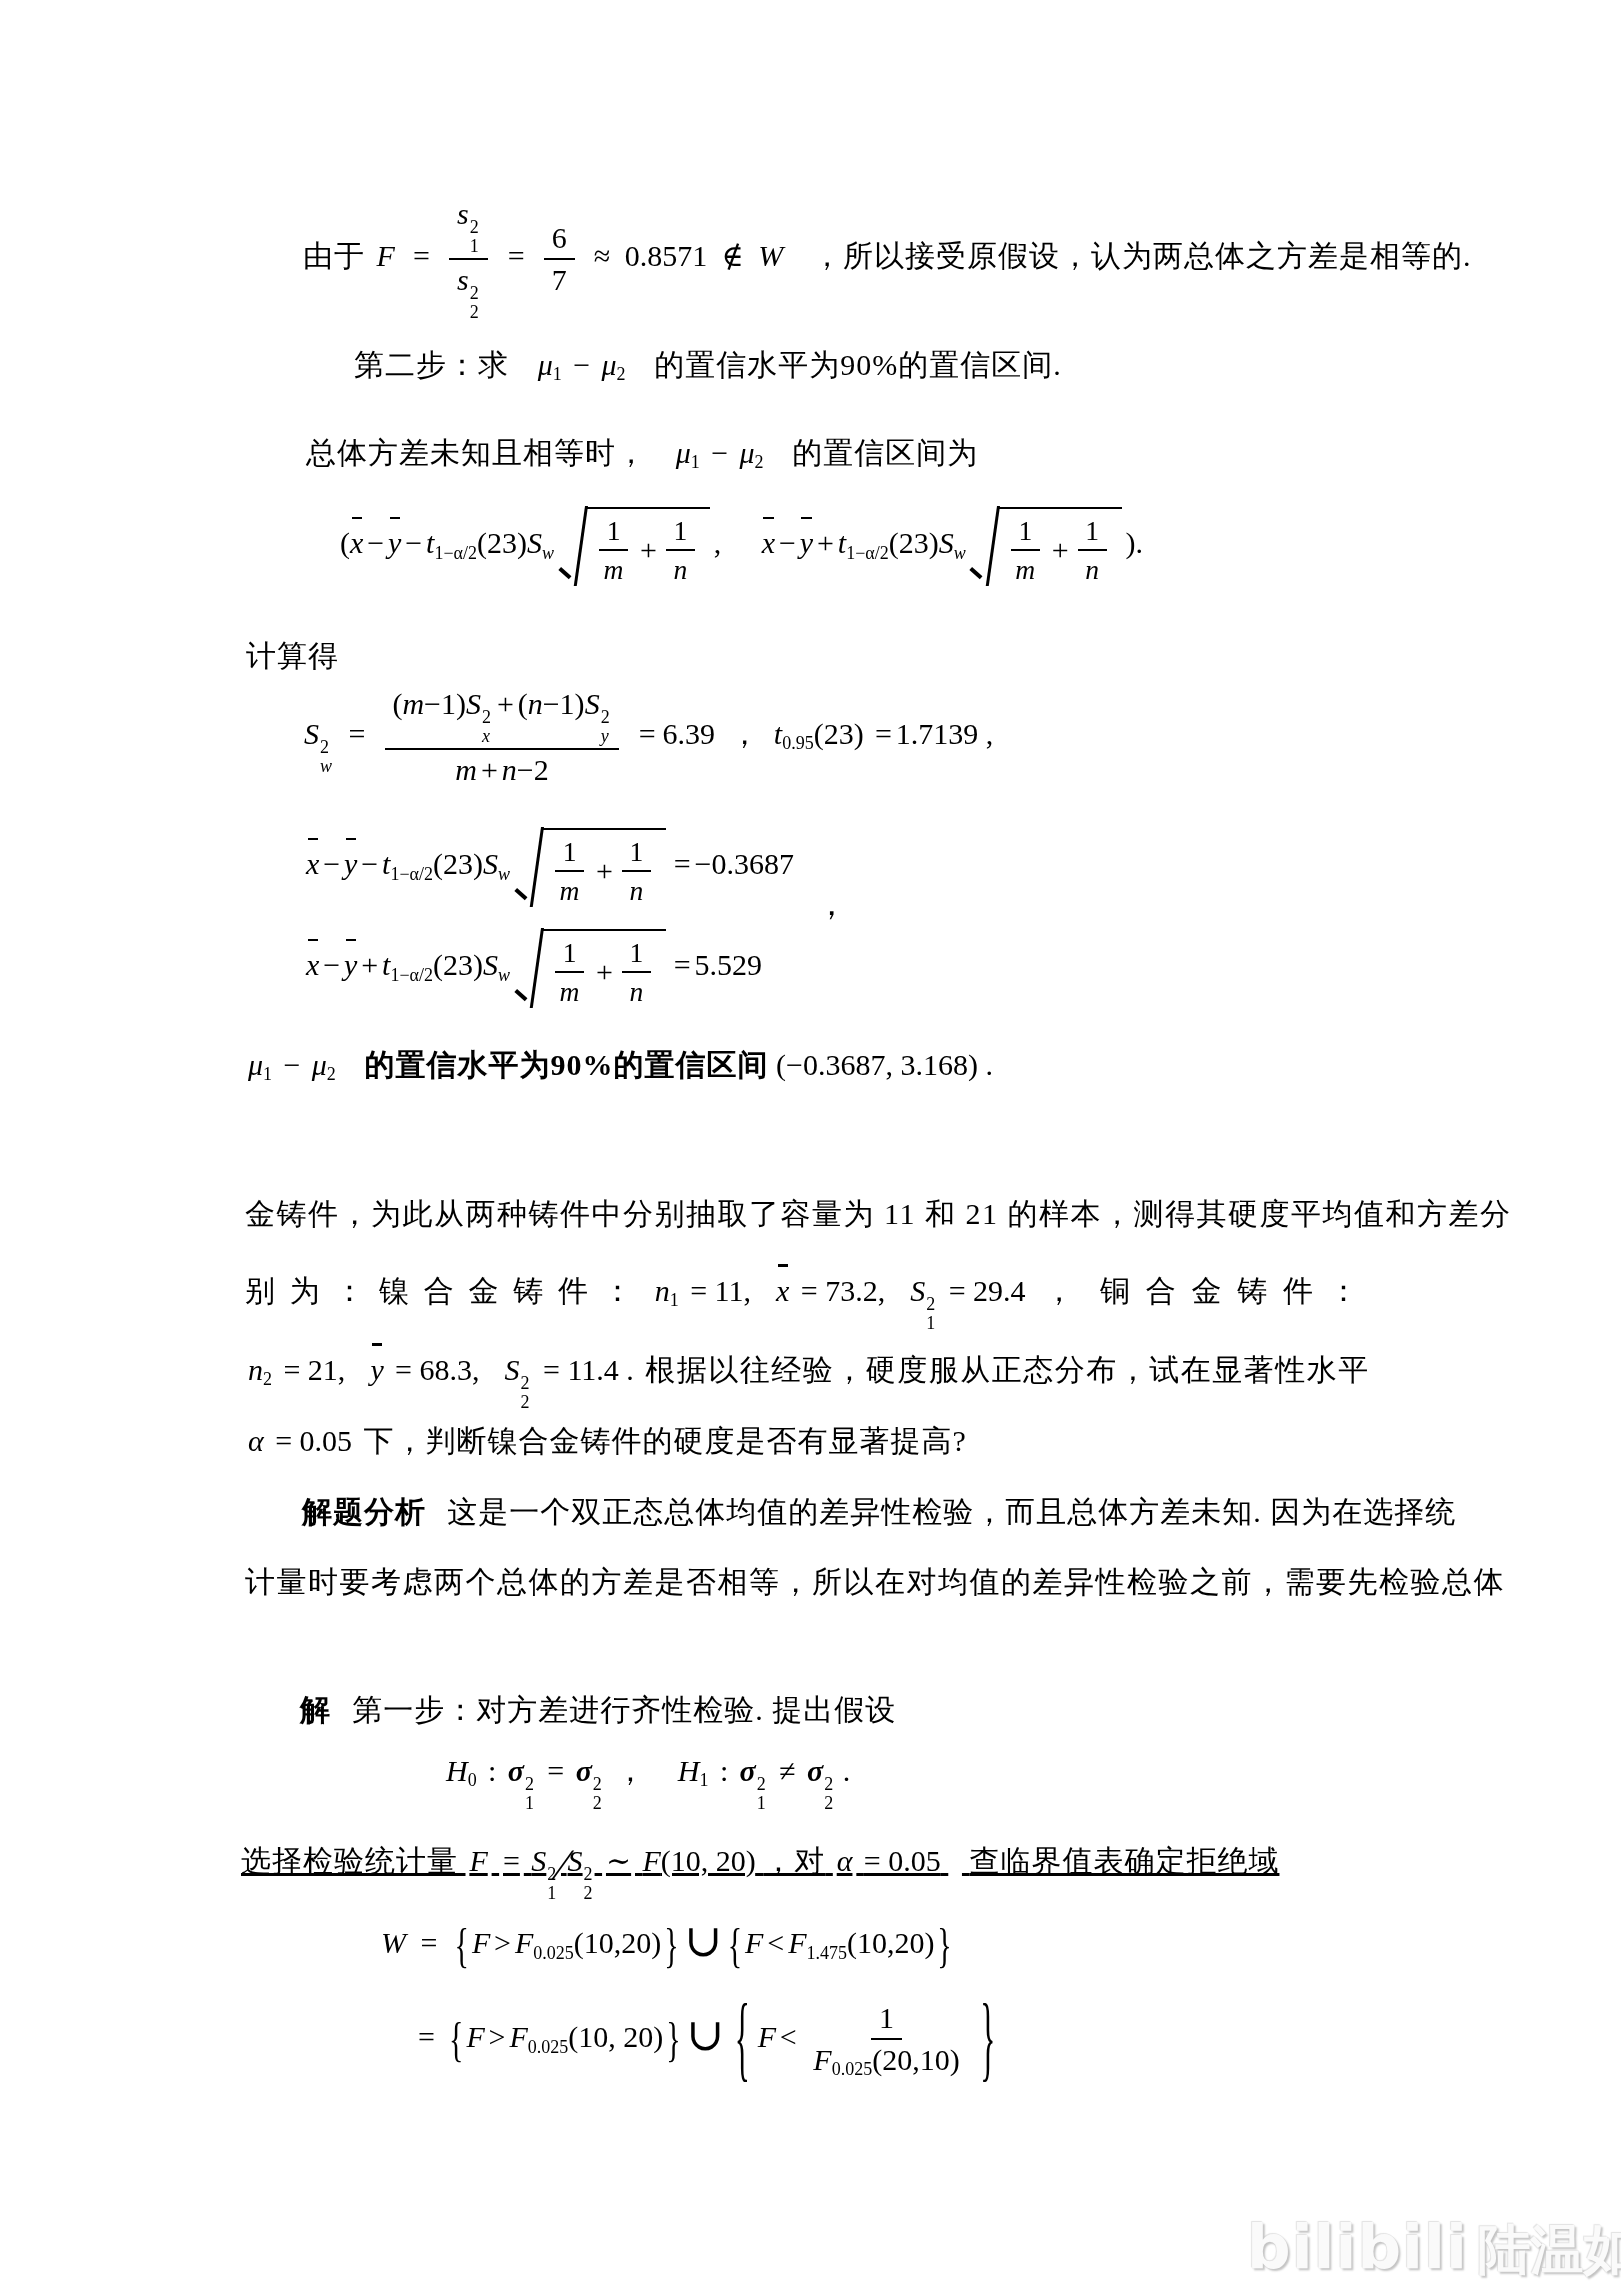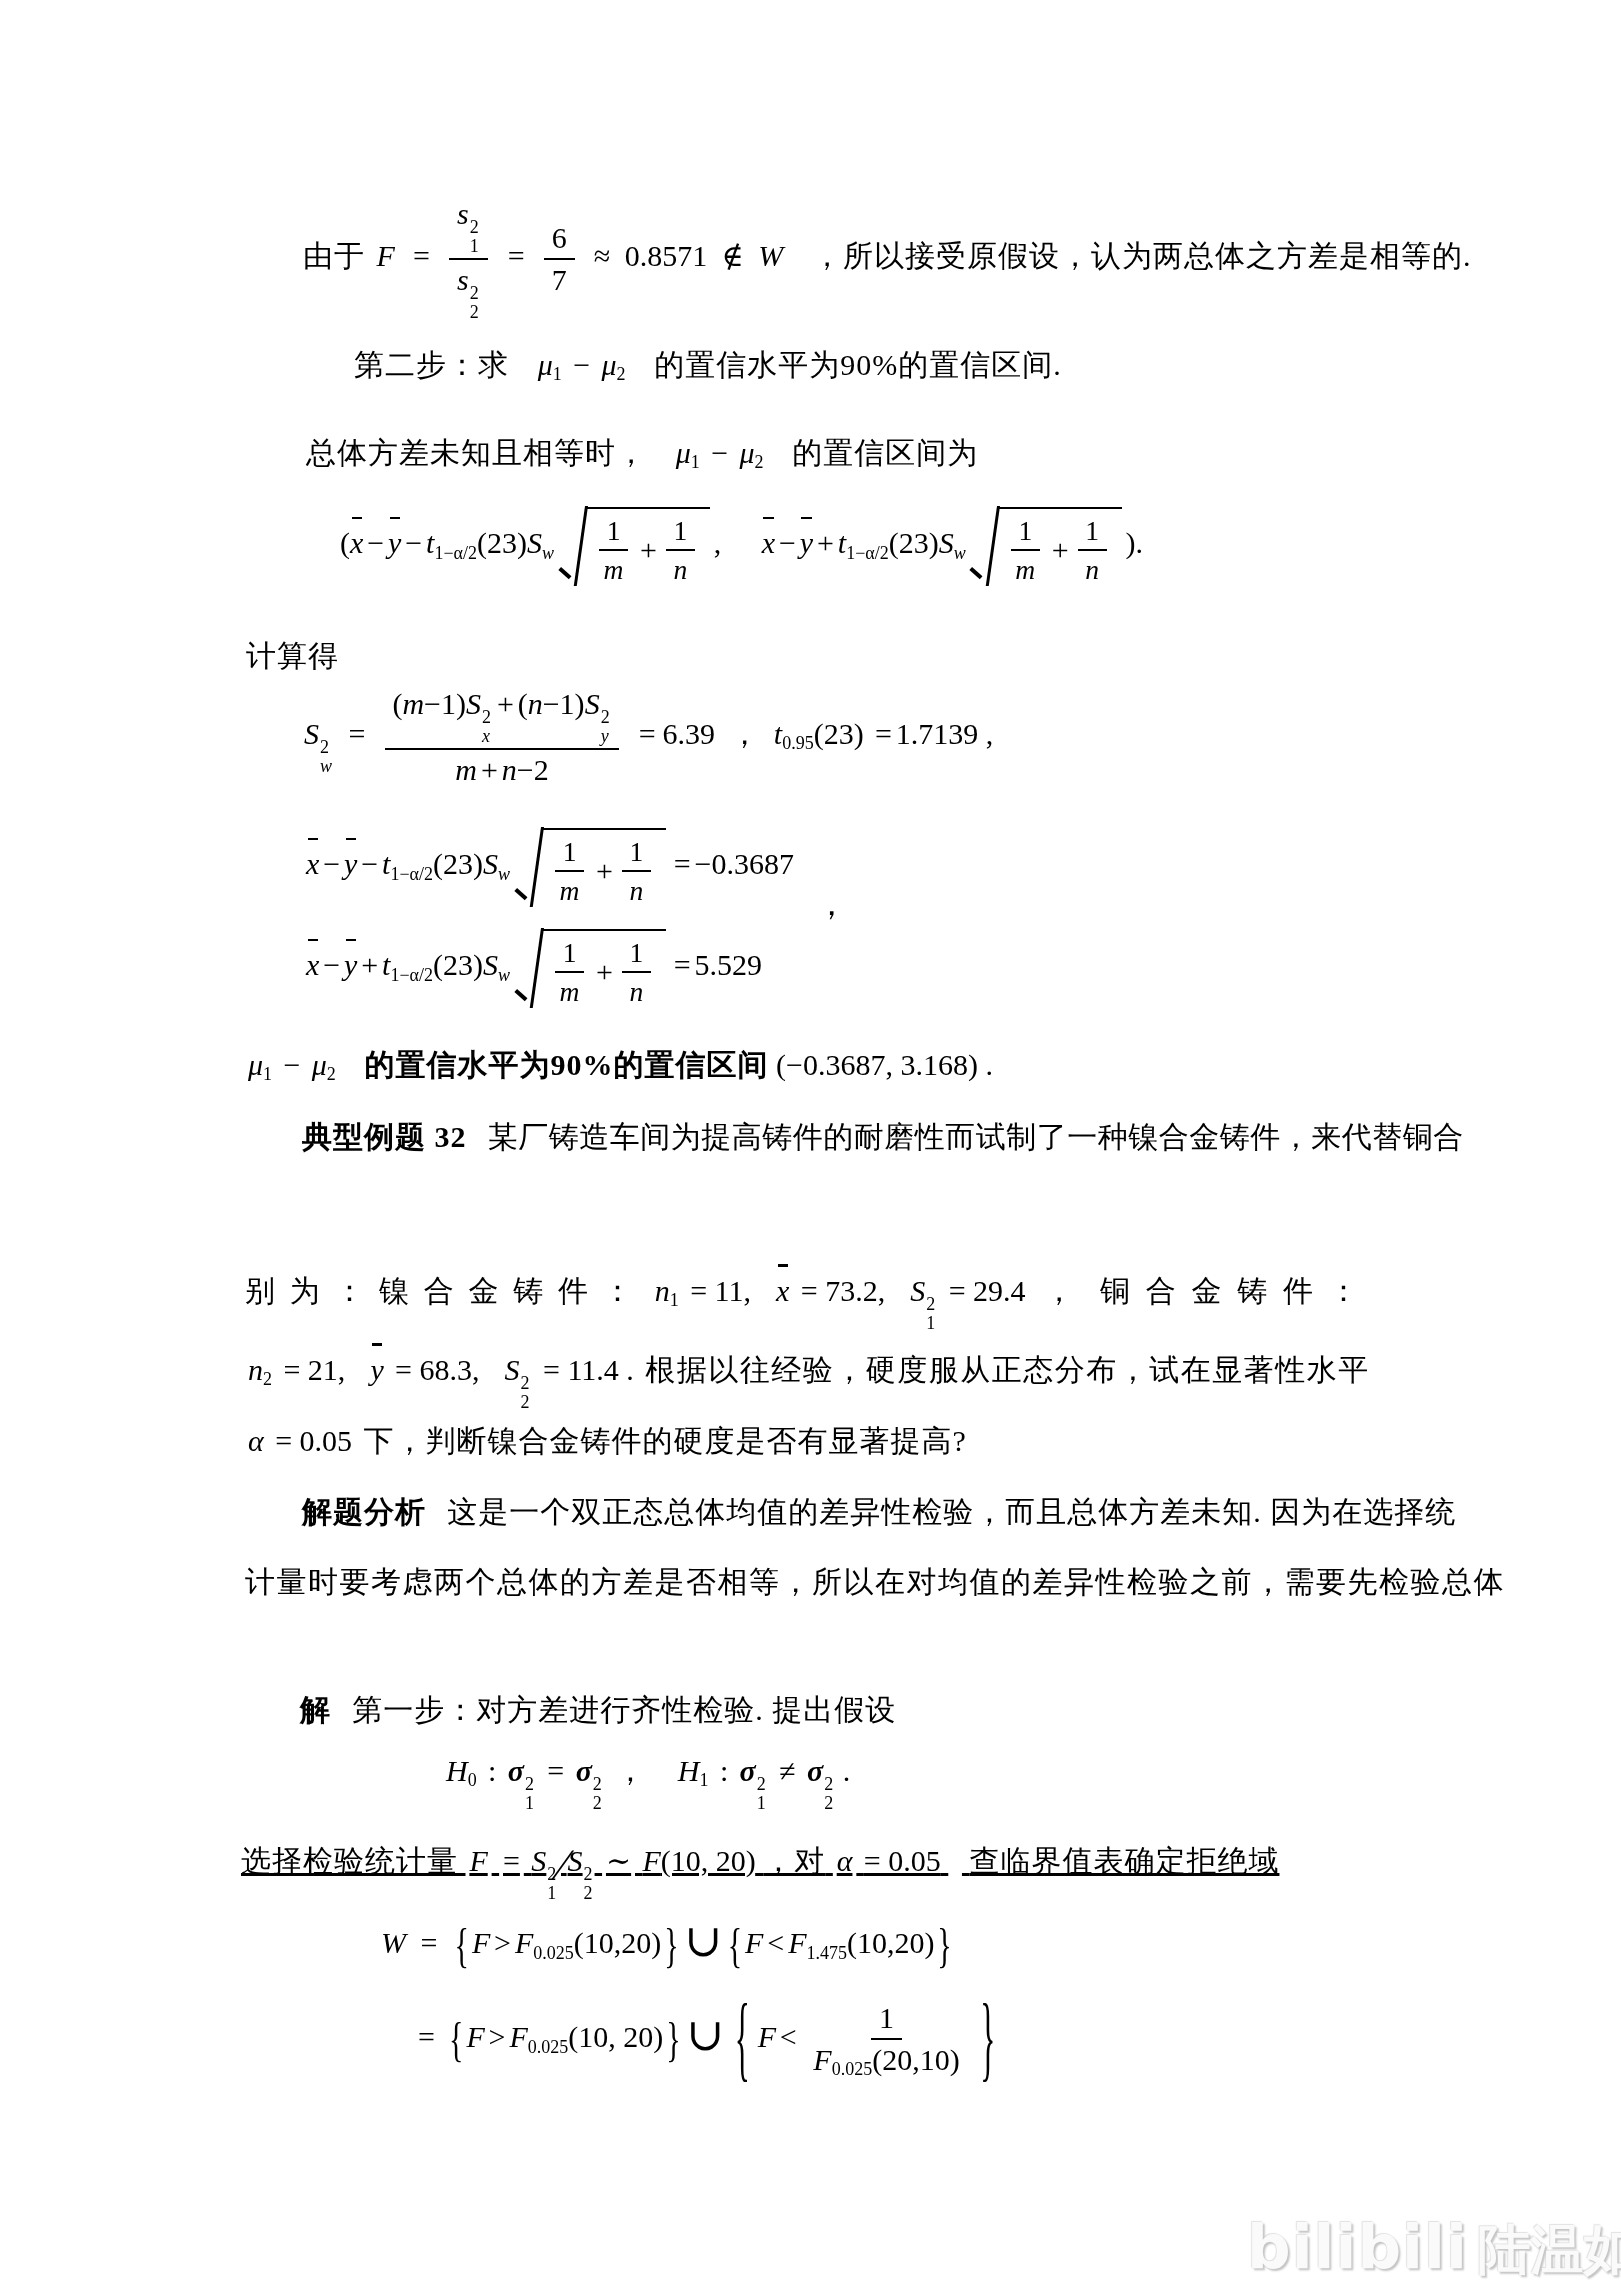--- a/index.html
+++ b/index.html
@@ -205,23 +205,22 @@
   <div class="line" id="concl">
     <span class="v">μ</span><span class="sb">1</span>
     <span class="op2">−</span>
     <span class="v">μ</span><span class="sb">2</span>
     <span class="gap2"></span>
     <span class="cjk b">的置信水平为90%的置信区间</span>
     <span>(−0.3687, 3.168)</span>
     <span>.</span>
   </div>
 
-  <div class="line" id="ex1">
-    <span class="cjk b tag">典型例题 32</span>
-    <span class="cjk" style="letter-spacing:0.5px">某厂铸造车间为提高铸件的耐磨性而试制了一种镍合金铸件，来代替铜合</span>
+  <div class="line" id="ex2">
+    <span class="cjk" style="letter-spacing:1.5px">金铸件，为此从两种铸件中分别抽取了容量为 11 和 21 的样本，测得其硬度平均值和方差分</span>
   </div>
   <div class="line" id="ex3">
     <span class="cjk wide">别为：镍合金铸件：</span>
     <span class="v">n</span><span class="sb">1</span>
     <span class="op2">= 11,</span>
     <span class="ov v" style="margin-left:13.7px">x</span>
     <span class="op2">= 73.2,</span>
     <span class="v" style="margin-left:13.7px">S</span><span class="ss">
         <span>2</span>
         <span>1</span>

